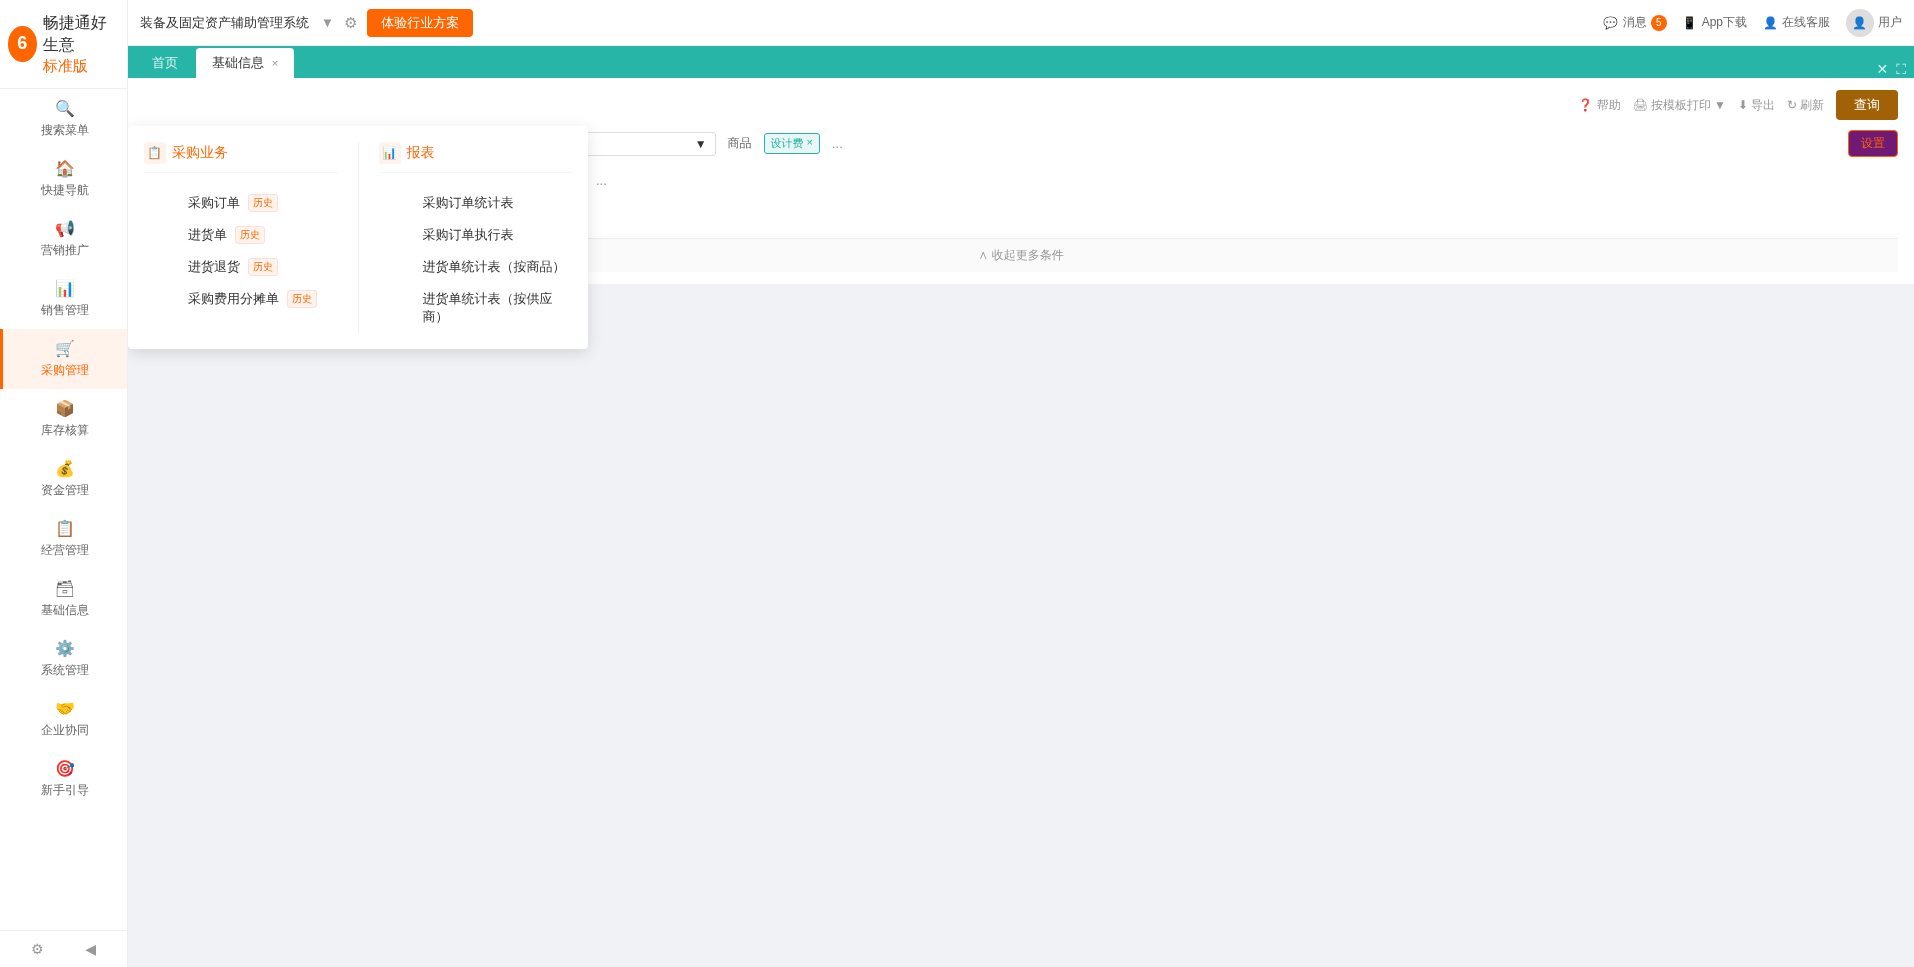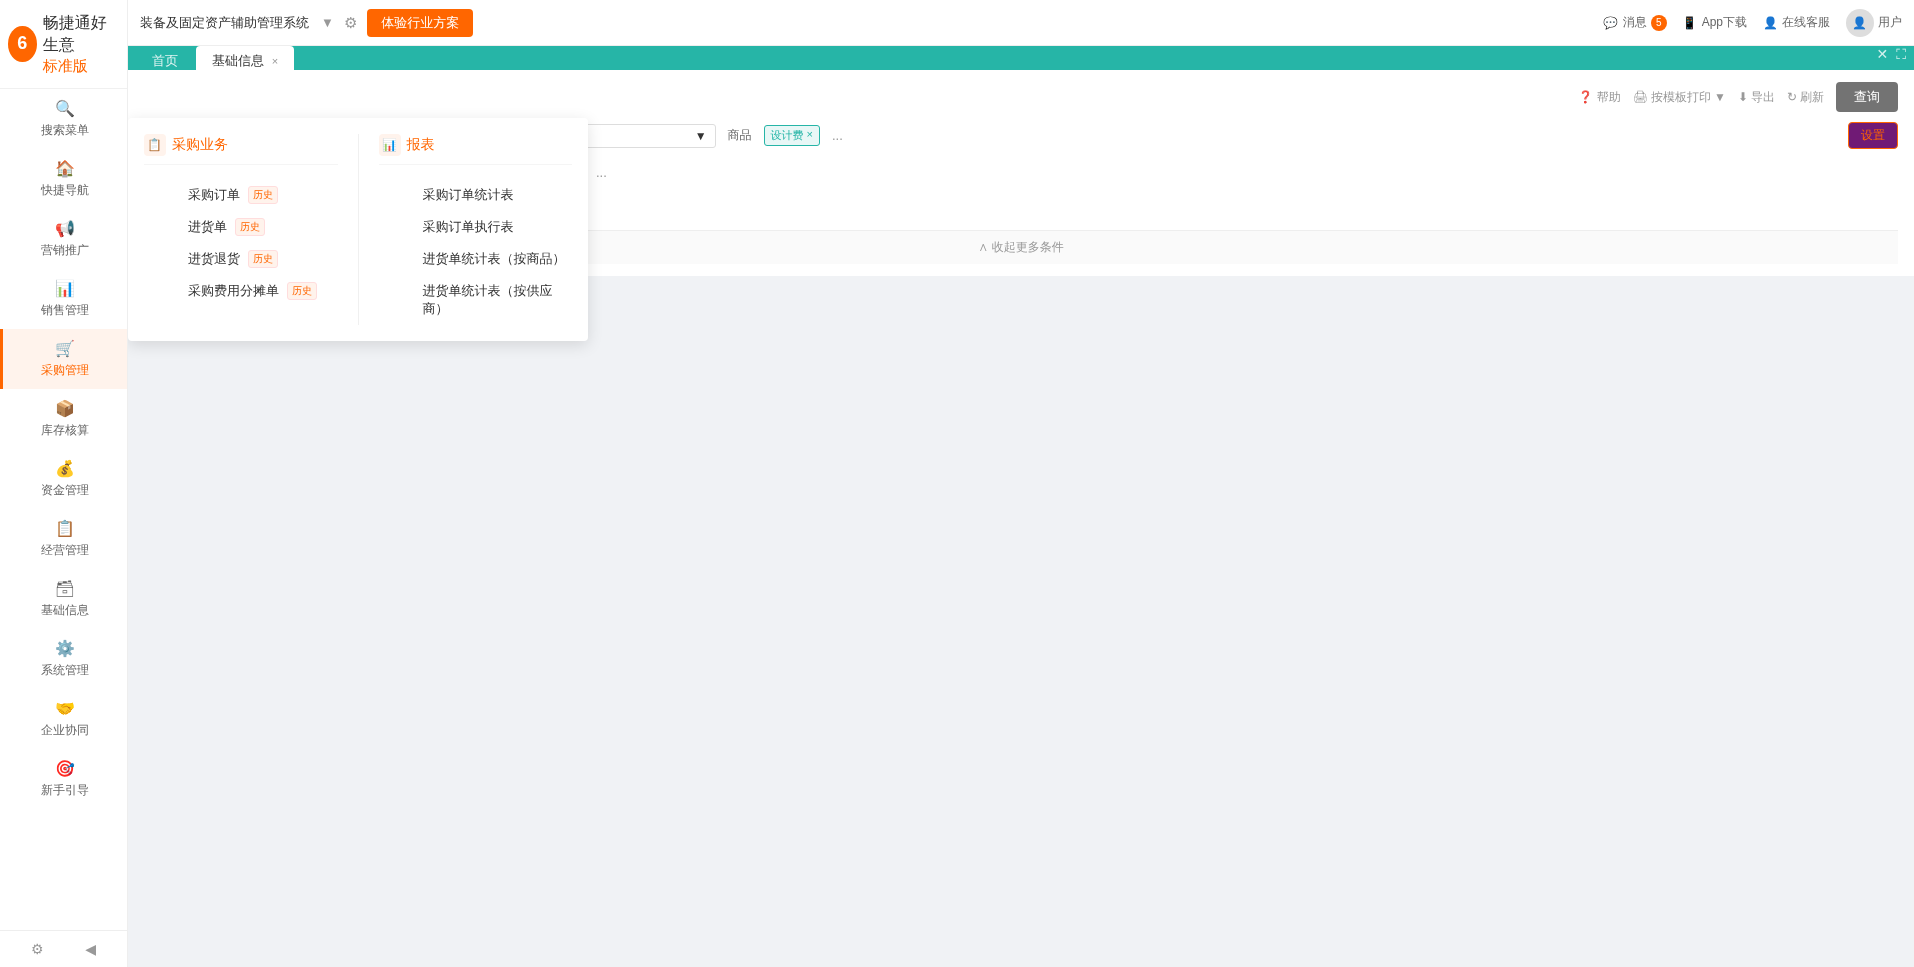--- a/index.html
+++ b/index.html
@@ -31,34 +31,34 @@
     .topbar-title { font-size: 13px; color: #333; }
     .topbar-dropdown { color: #999; cursor: pointer; margin-left: 2px; }
     .topbar-gear { color: #999; cursor: pointer; font-size: 15px; }
     .topbar-industry-btn { background: #f60; color: white; border: none; padding: 5px 14px; border-radius: 4px; cursor: pointer; font-size: 13px; }
     .topbar-right { margin-left: auto; display: flex; align-items: center; gap: 16px; font-size: 12px; color: #666; }
     .topbar-right-item { display: flex; align-items: center; gap: 4px; cursor: pointer; }
     .badge { background: #f60; color: white; border-radius: 50%; width: 16px; height: 16px; font-size: 10px; display: flex; align-items: center; justify-content: center; }
     .user-avatar { width: 28px; height: 28px; background: #ddd; border-radius: 50%; display: flex; align-items: center; justify-content: center; color: #999; font-size: 12px; }
 
     
-    .tabbar { height: 24px; background: #26b5a7; display: flex; align-items: flex-start; padding: 0 8px; gap: 2px; }
+    .tabbar { height: 32px; background: #26b5a7; display: flex; align-items: flex-end; padding: 0 8px; gap: 2px; }
     .tab { padding: 6px 16px; font-size: 13px; cursor: pointer; color: rgba(255,255,255,0.85); border-radius: 4px 4px 0 0; }
     .tab.active { background: #fff; color: #333; }
     .tab-close { margin-left: 4px; color: #999; font-size: 11px; cursor: pointer; }
     .tabbar-actions { margin-left: auto; display: flex; gap: 8px; color: rgba(255,255,255,0.8); font-size: 14px; cursor: pointer; }
 
     
     .content { flex: 1; background: #f0f2f5; overflow: hidden; position: relative; }
 
     
     .filter-bar { background: #fff; padding: 12px 16px; display: flex; flex-direction: column; gap: 10px; }
     .filter-row { display: flex; align-items: center; gap: 12px; flex-wrap: wrap; }
     .filter-label { color: #666; font-size: 12px; white-space: nowrap; }
-    .btn-primary { background: #737373; color: white; border: none; padding: 6px 18px; border-radius: 4px; cursor: pointer; font-size: 13px; }
+    .btn-primary { background: #a16207; color: white; border: none; padding: 6px 18px; border-radius: 4px; cursor: pointer; font-size: 13px; }
     .btn-setting { background: #701a75; color: #f60; border: 1px solid #f60; padding: 4px 12px; border-radius: 4px; cursor: pointer; font-size: 12px; }
     .filter-toolbar { display: flex; align-items: center; gap: 12px; font-size: 12px; color: #999; }
     .filter-toolbar span { cursor: pointer; display: flex; align-items: center; gap: 3px; }
     .date-range { display: flex; align-items: center; gap: 6px; font-size: 12px; color: #333; }
     .date-btn { padding: 3px 8px; border: 1px solid #ddd; border-radius: 3px; cursor: pointer; background: #fff; font-size: 11px; color: #555; }
     .date-btn.active { color: #26b5a7; border-color: #26b5a7; }
     .select-field { border: 1px solid #ddd; border-radius: 3px; padding: 4px 8px; font-size: 12px; color: #333; min-width: 120px; display: flex; align-items: center; justify-content: space-between; cursor: pointer; background: #fff; }
     .tag { background: #e8f7f6; color: #26b5a7; border: 1px solid #26b5a7; padding: 2px 6px; border-radius: 3px; font-size: 11px; display: flex; gap: 3px; }
     .tag-close { cursor: pointer; color: #26b5a7; }
     .more-dots { color: #999; cursor: pointer; }

